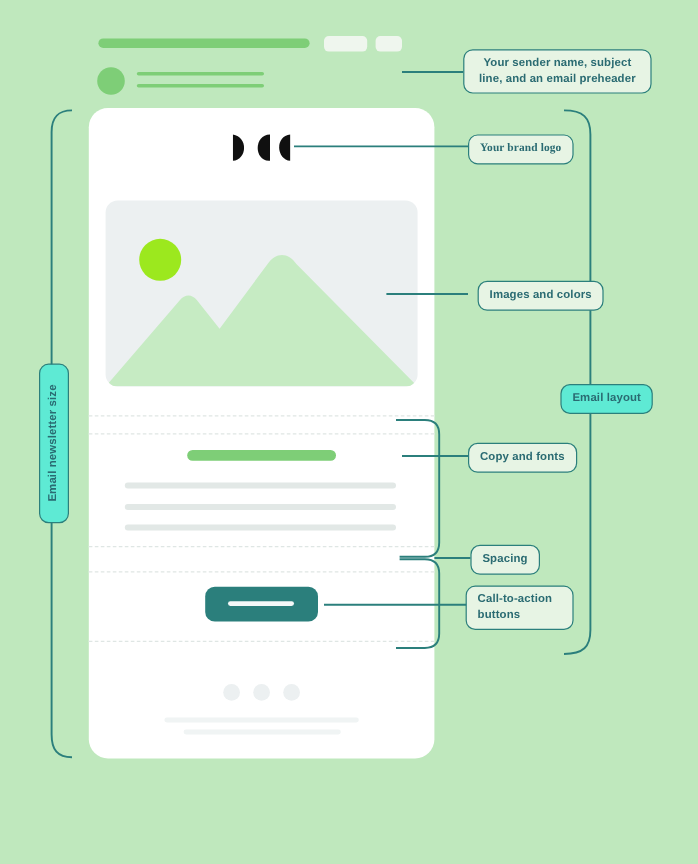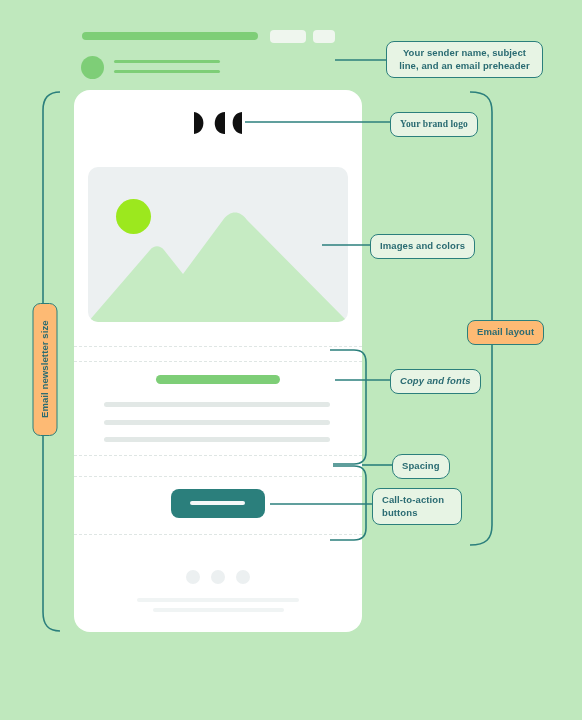--- a/index.html
+++ b/index.html
@@ -172,21 +172,21 @@
     background: #e7f4e4;
     color: #2a6b72;
     font-size: 9.5px;
     font-weight: bold;
     letter-spacing: 0.1px;
     line-height: 12.5px;
     padding: 5px 9px;
     white-space: pre-line;
   }
   .label.on-green {
-    background: #fdba74;
+    background: #5eead4;
   }
   .label.center {
     text-align: center;
   }
   .label.vertical {
     writing-mode: vertical-rl;
     transform: rotate(180deg);
     text-align: center;
     padding: 9px 5px;
   }
@@ -270,27 +270,27 @@
 
       <path d="M60 92 C48 92 43 98 43 110 L43 612 C43 625 48 631 60 631" stroke-width="1.6"></path>
     </g>
   </svg>
 
   <div class="label center" style="left:386px; top:41px; width:157px;">Your sender name, subject
 line, and an email preheader</div>
 
   <div class="label" style="left:390px; top:112px;font-family:Liberation Serif, serif;">Your brand logo</div>
 
-  <div class="label" style="left:370px; top:234px;">Images and colors</div>
-
-  <div class="label" style="left:390px; top:369px;font-style:italic;">Copy and fonts</div>
-
-  <div class="label" style="left:392px; top:454px;border-radius:10px;">Spacing</div>
-
-  <div class="label" style="left:372px; top:488px; width:90px;">Call-to-action
+  <div class="label" style="left:398px; top:234px;">Images and colors</div>
+
+  <div class="label" style="left:390px; top:369px;">Copy and fonts</div>
+
+  <div class="label" style="left:392px; top:454px;">Spacing</div>
+
+  <div class="label" style="left:388px; top:488px; width:90px;">Call-to-action
 buttons</div>
 
   <div class="label on-green" style="left:467px; top:320px;">Email layout</div>
 
   <div class="label on-green vertical" style="left:33px; top:303px; height:133px;">Email newsletter size</div>
 
 
 </div>
 
 </body></html>

